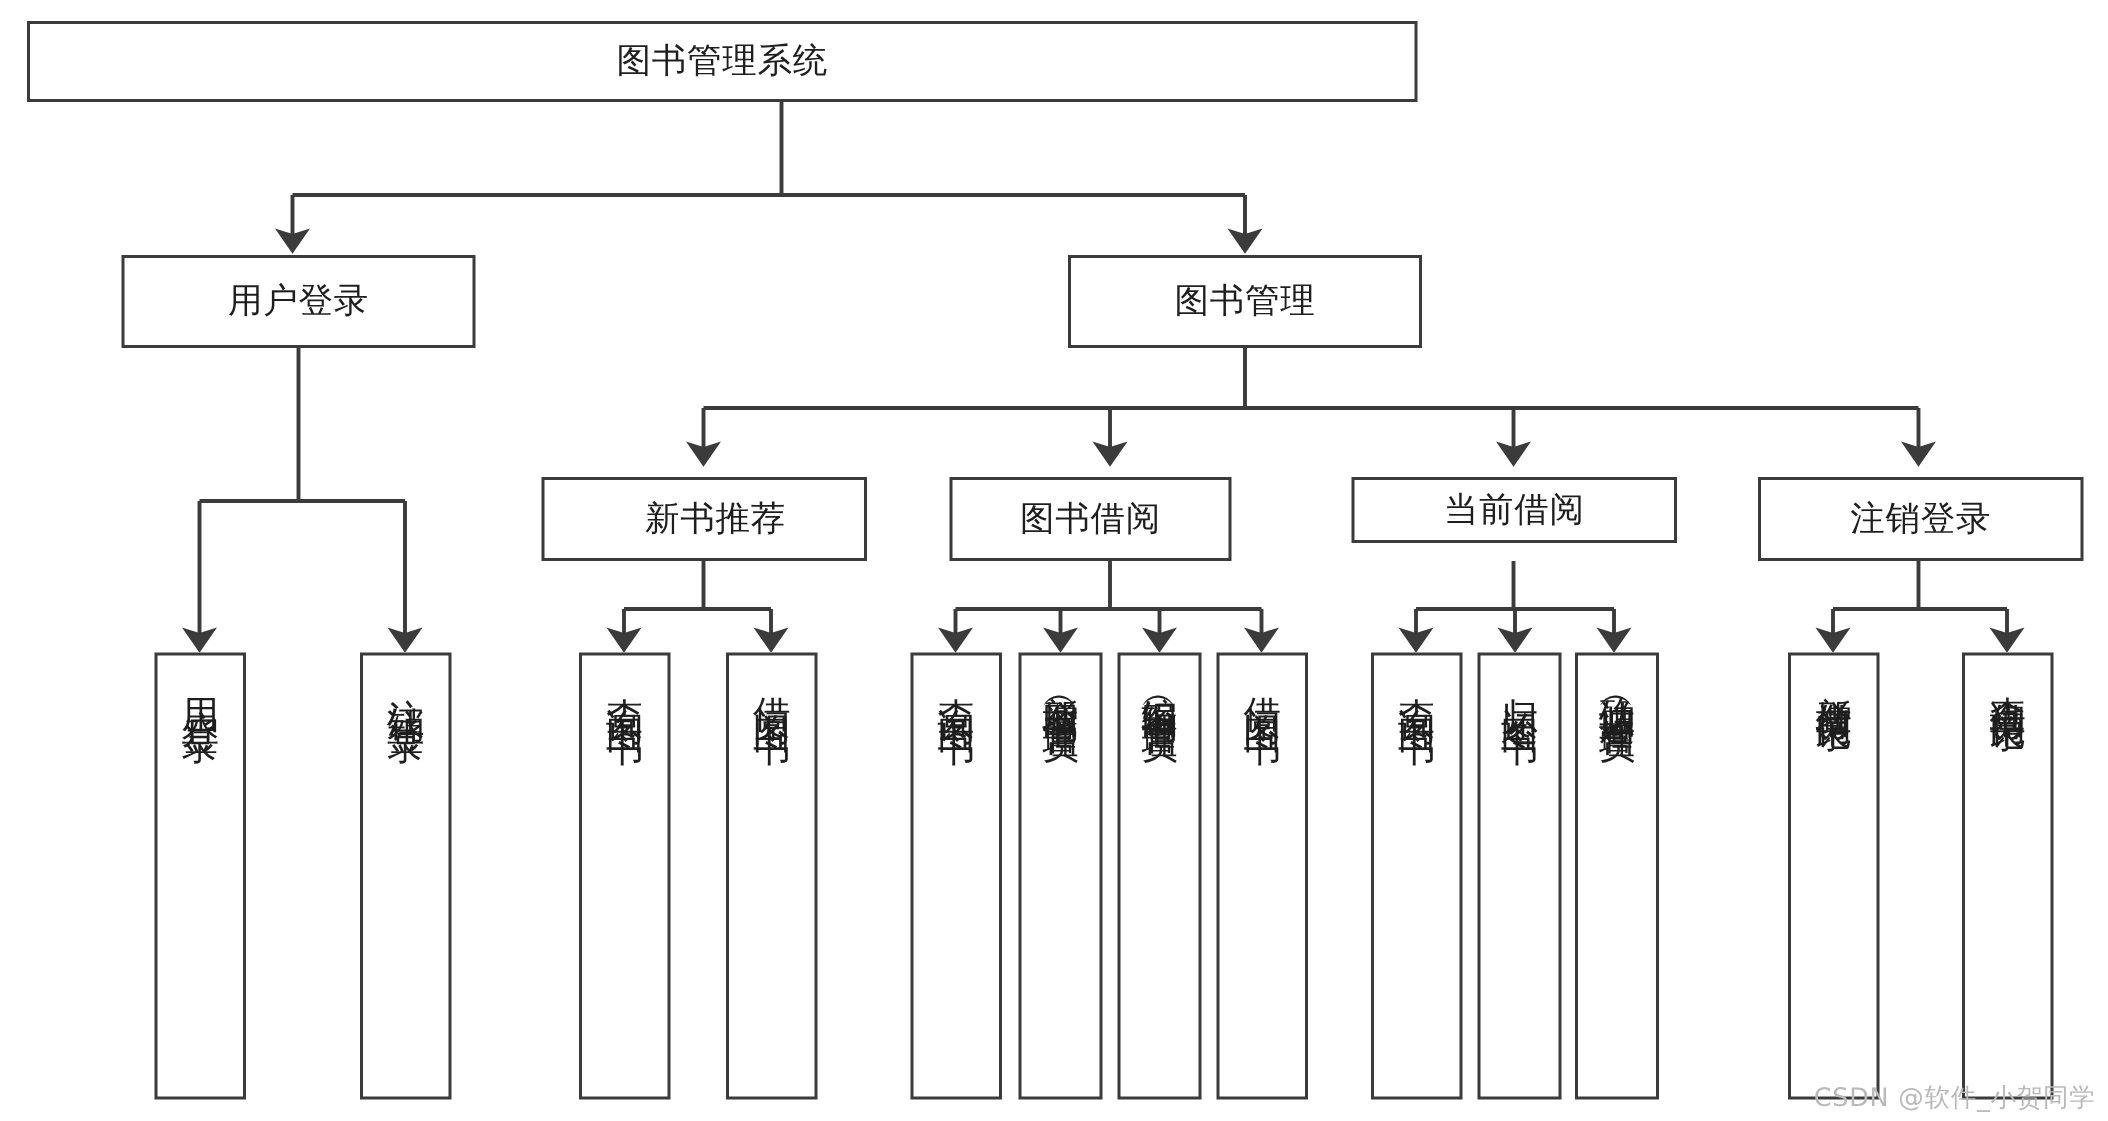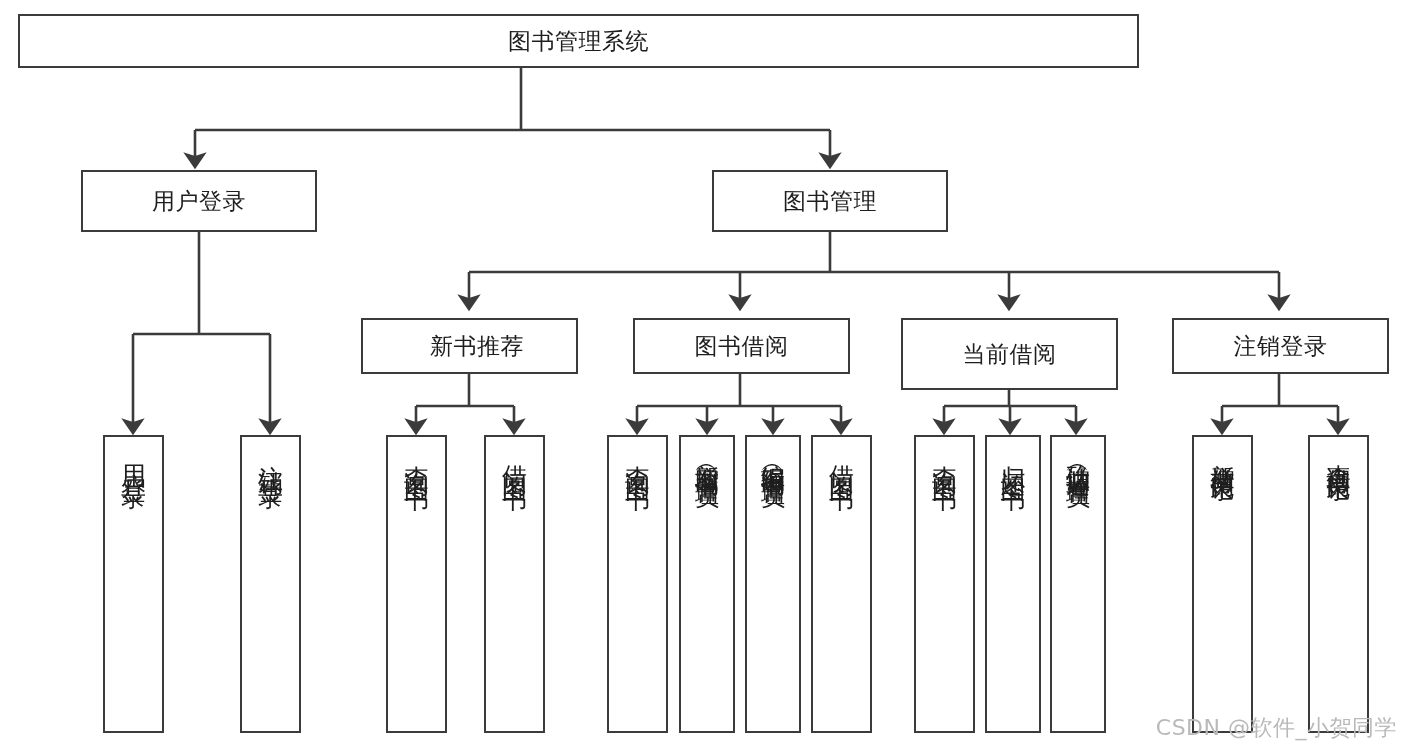--- a/index.html
+++ b/index.html
@@ -74,21 +74,21 @@
   .node.vert.tight .label {
     letter-spacing: 3px;
     font-size: 24px;
   }
   
   #watermark {
     position: absolute;
     right: 8px;
     bottom: 4px;
     z-index: 5;
-    font-size: 22px;
+    font-size: 17px;
     color: #b9b9b9;
     font-family: "DejaVu Sans", "Liberation Sans", sans-serif;
     white-space: nowrap;
     letter-spacing: 0.5px;
   }
 </style>
 </head>
 <body>
 
 <div id="diagram-root">
@@ -136,41 +136,41 @@
       <path d="M 1010 406 L 1010 424" marker-end="url(#arrowhead)"></path>
       <path d="M 1076 406 L 1076 424" marker-end="url(#arrowhead)"></path>
 
       <path d="M 1279 374 L 1279 406"></path>
       <path d="M 1222 406 L 1338 406"></path>
       <path d="M 1222 406 L 1222 424" marker-end="url(#arrowhead)"></path>
       <path d="M 1338 406 L 1338 424" marker-end="url(#arrowhead)"></path>
     </g>
   </svg>
 
-  <div class="node horiz root" style="left:18px; top:14px; width:1121px; height:54px;">
+  <div class="node horiz root" style="left:18px; top:14px; width:927px; height:54px;">
     <span class="label">图书管理系统</span>
   </div>
 
   <div class="node horiz" style="left:81px; top:170px; width:236px; height:62px;">
     <span class="label">用户登录</span>
   </div>
 
   <div class="node horiz" style="left:712px; top:170px; width:236px; height:62px;align-items:center;">
     <span class="label">图书管理</span>
   </div>
 
   <div class="node horiz" style="left:361px; top:318px; width:217px; height:56px;padding-left:15px;">
     <span class="label">新书推荐</span>
   </div>
 
-  <div class="node horiz" style="left:633px; top:318px; width:217px; height:56px;">
+  <div class="node horiz" style="left:633px; top:318px; width:188px; height:56px;">
     <span class="label">图书借阅</span>
   </div>
 
-  <div class="node horiz" style="left:901px; top:318px; width:217px; height:72px;">
+  <div class="node horiz" style="left:901px; top:318px; width:217px; height:44px;">
     <span class="label">当前借阅</span>
   </div>
 
   <div class="node horiz" style="left:1172px; top:318px; width:217px; height:56px;">
     <span class="label">注销登录</span>
   </div>
 
   <div class="node vert" style="left:103px; top:435px; width:61px; height:298px;">
     <span class="label">用户登录</span>
   </div>

